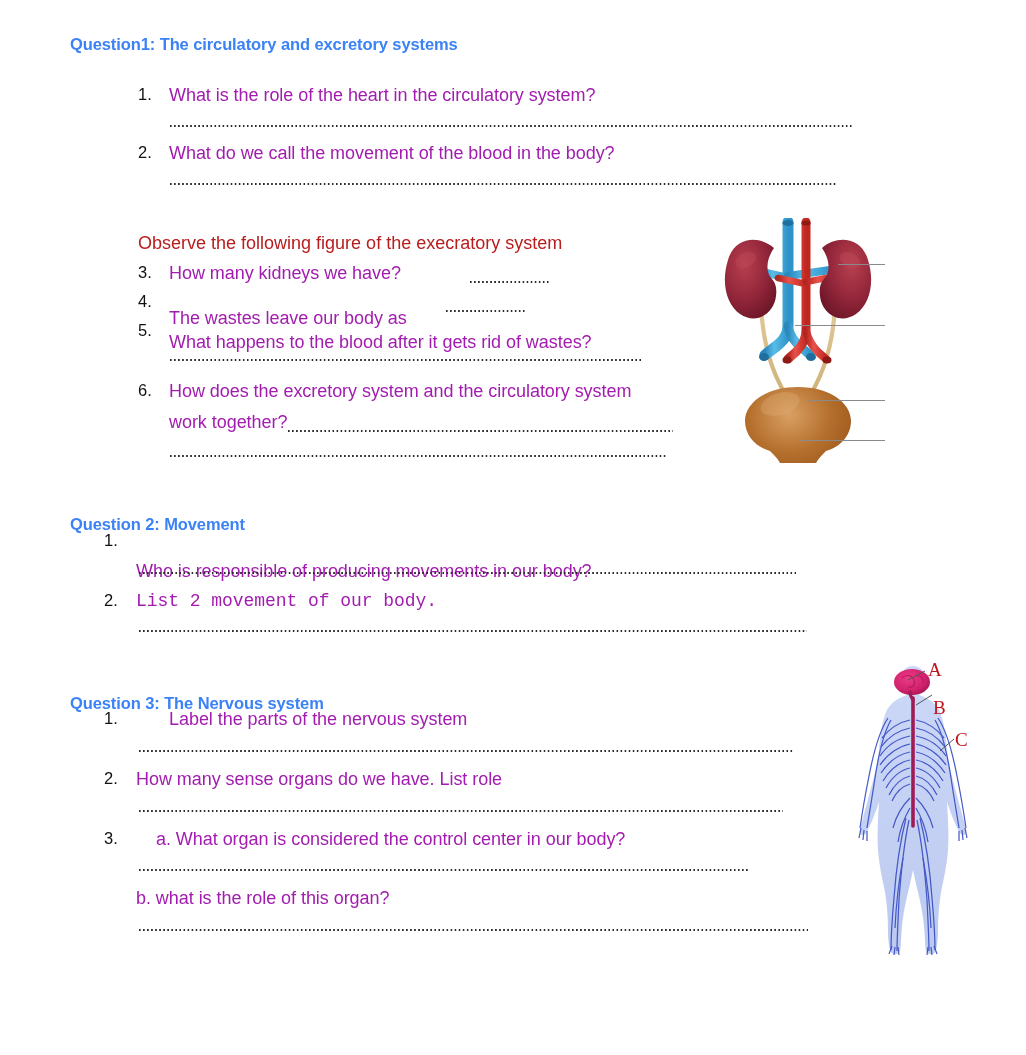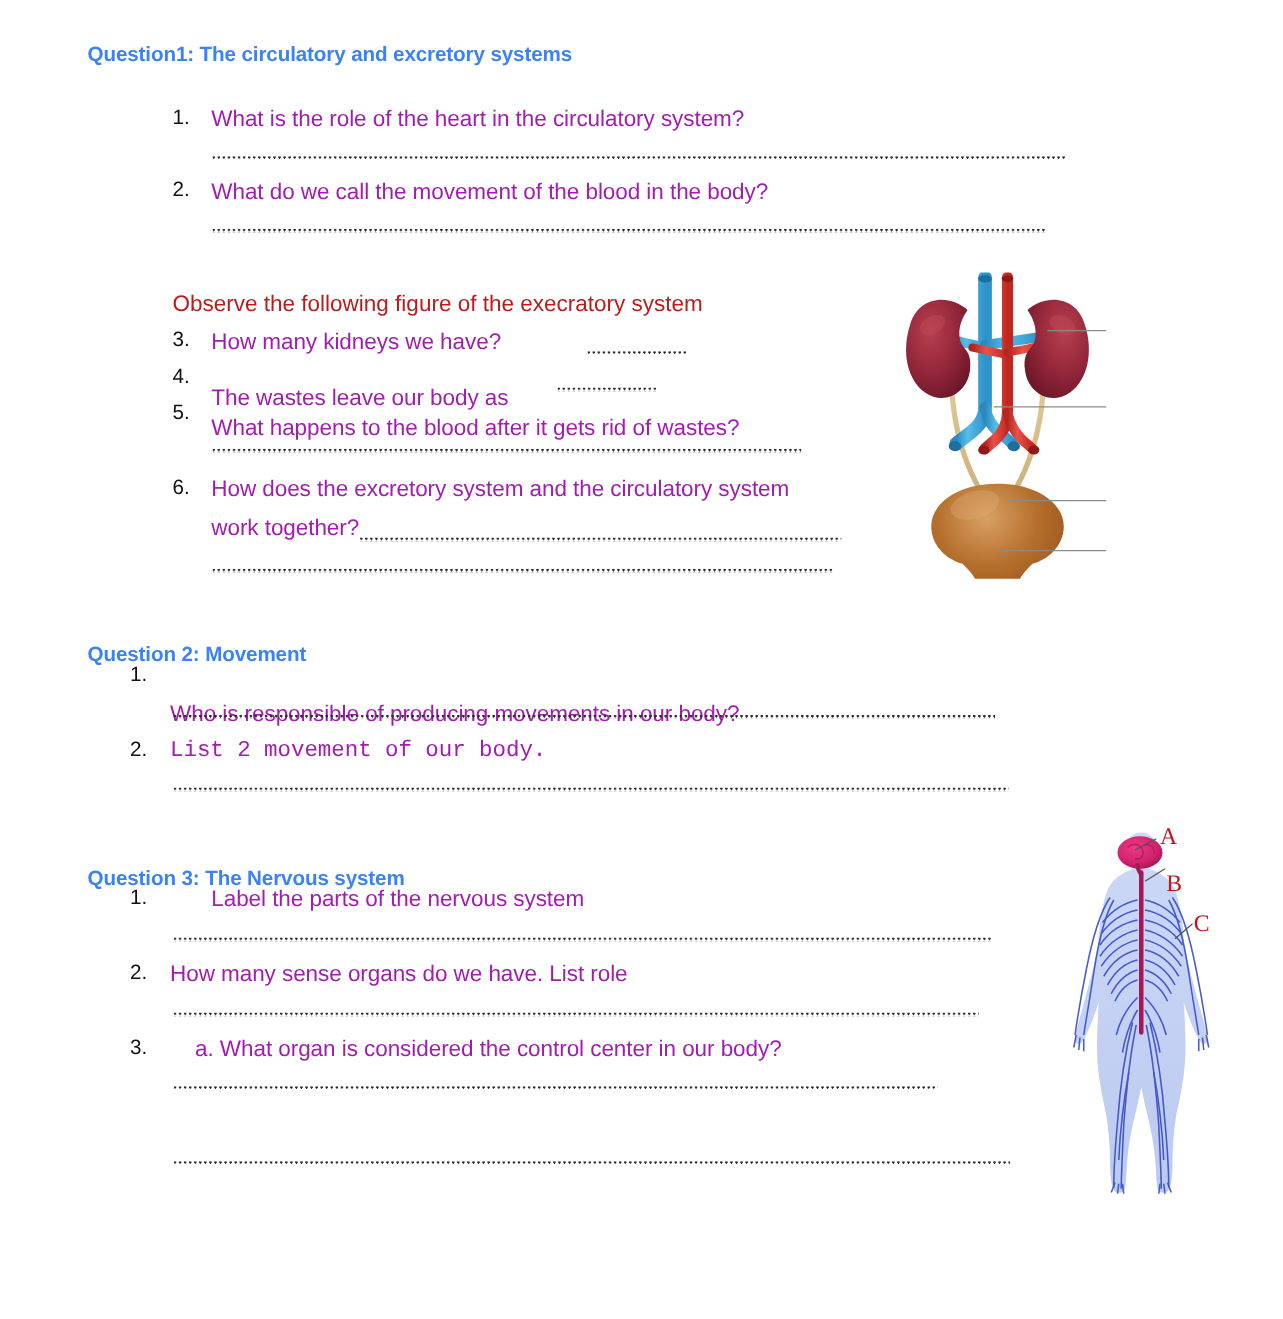--- a/index.html
+++ b/index.html
@@ -215,20 +215,21 @@
   <div class="dots" style="left:139px; top:750px; width:655px;"></div>
 
   <div class="qnum" style="left:104px; top:769px;">2.</div>
   <div class="qline" style="left:136px; top:769px;">How many sense organs do we have. List role</div>
   <div class="dots" style="left:139px; top:810px; width:644px;"></div>
 
   <div class="qnum" style="left:104px; top:829px;">3.</div>
   <div class="qline" style="left:136px; top:829px;margin-left:20px;">a. What organ is considered the control center in our body?</div>
   <div class="dots" style="left:139px; top:869px; width:611px;"></div>
 
+  <div class="qline" style="left:136px; top:888px;">b. what is the role of this organ?</div>
   <div class="dots" style="left:139px; top:929px; width:669px;"></div>
 
   <div class="figure" style="left:858px; top:658px; width:110px; height:300px;">
     <svg width="110" height="300" viewBox="0 0 110 300" xmlns="http://www.w3.org/2000/svg">
       <defs>
         <linearGradient id="bodyG" x1="0" y1="0" x2="0" y2="1">
           <stop offset="0%" stop-color="#ccd8f7"></stop>
           <stop offset="100%" stop-color="#bccaf0"></stop>
         </linearGradient>
         <radialGradient id="brainG" cx="40%" cy="35%" r="70%">

